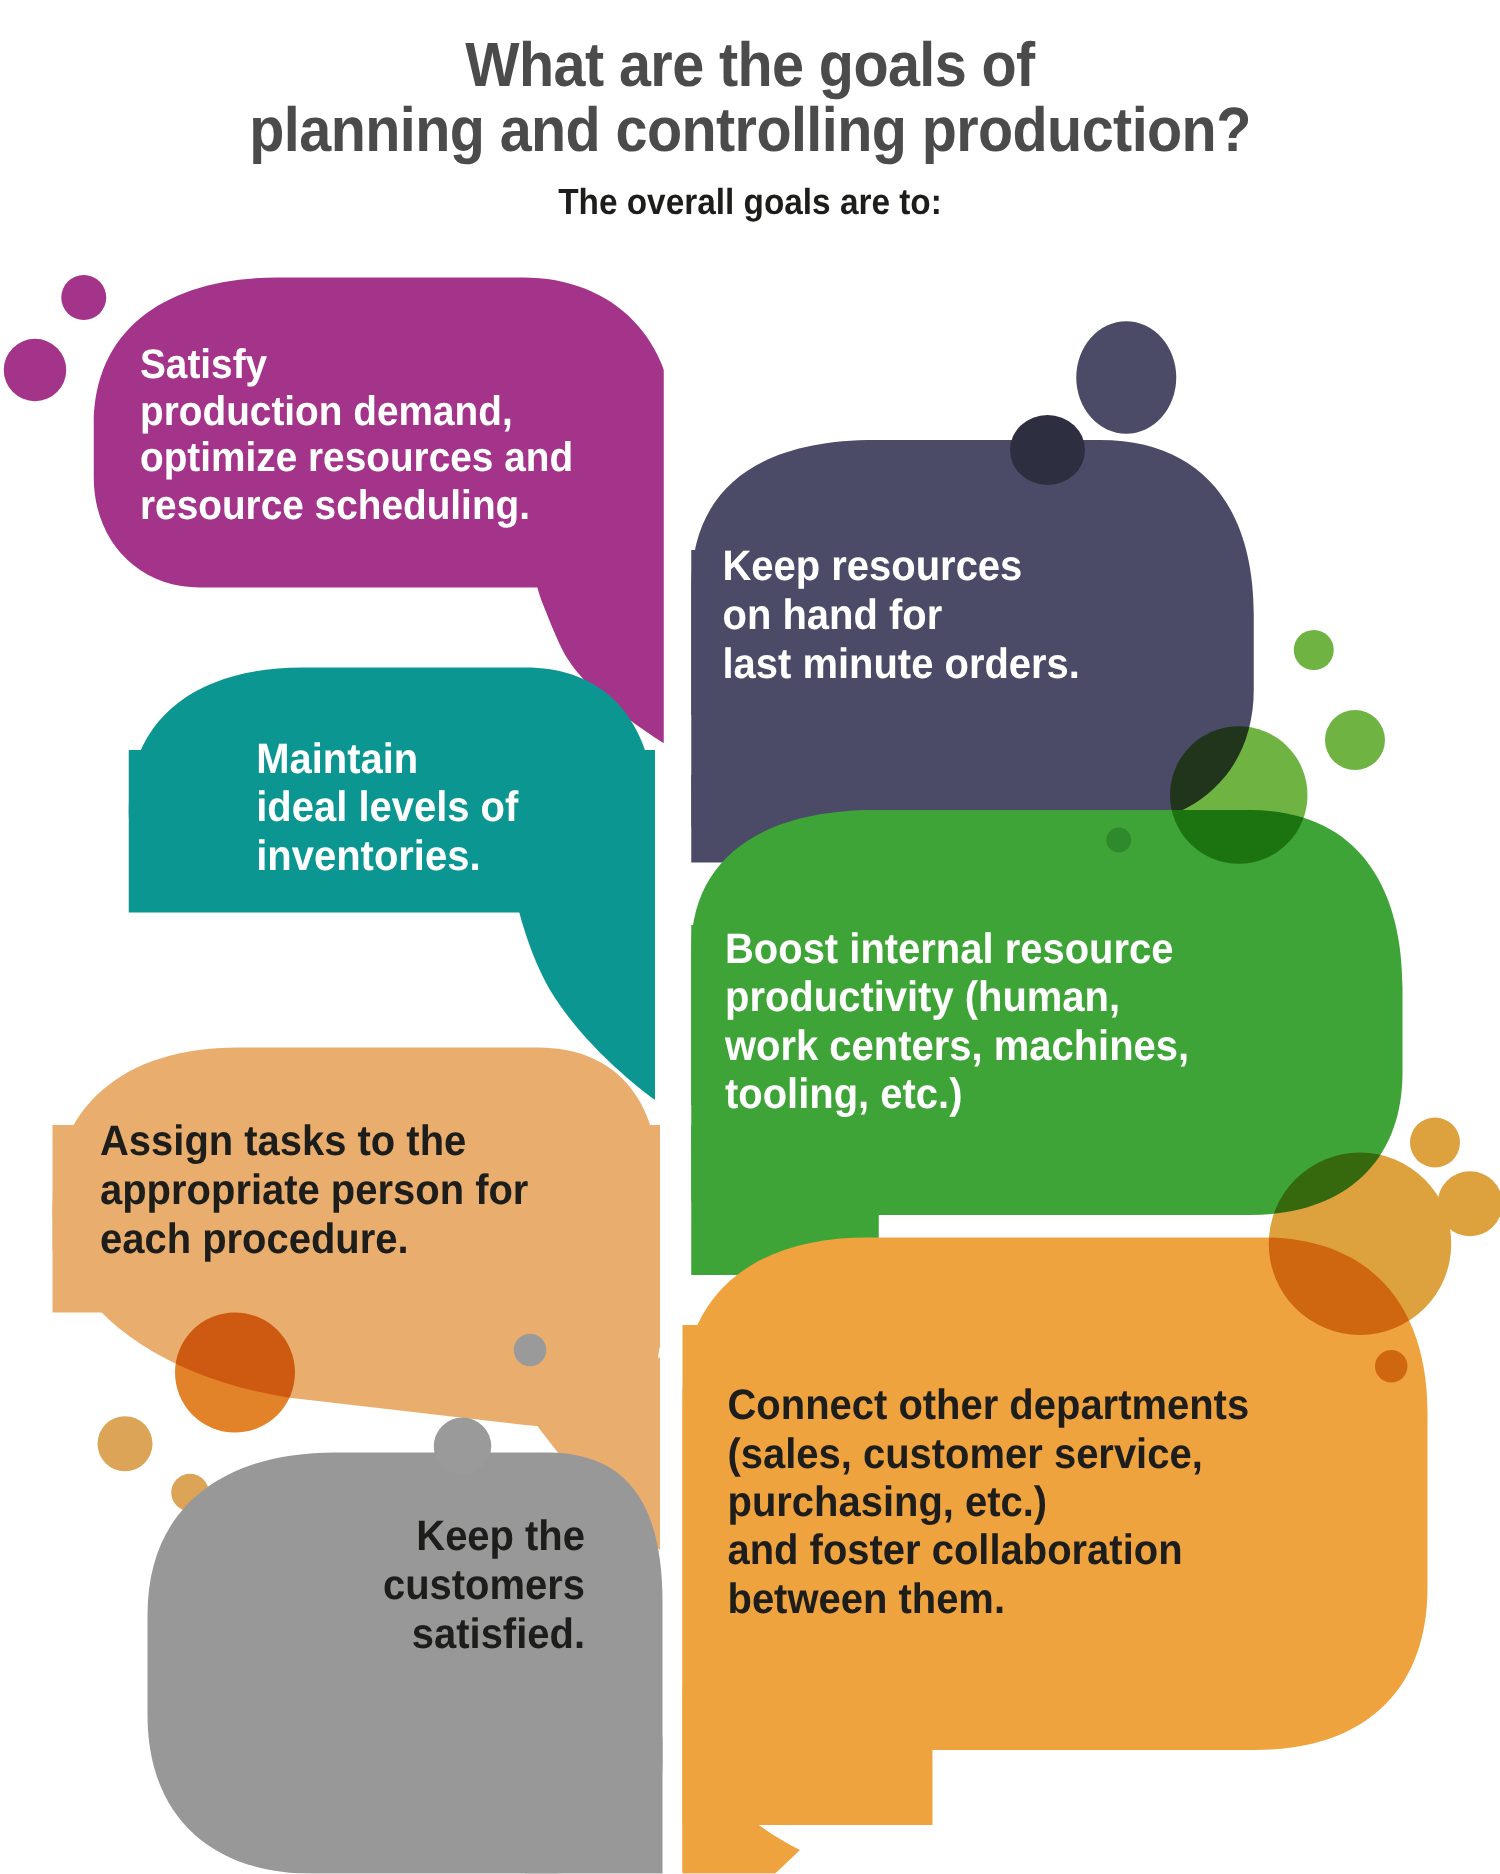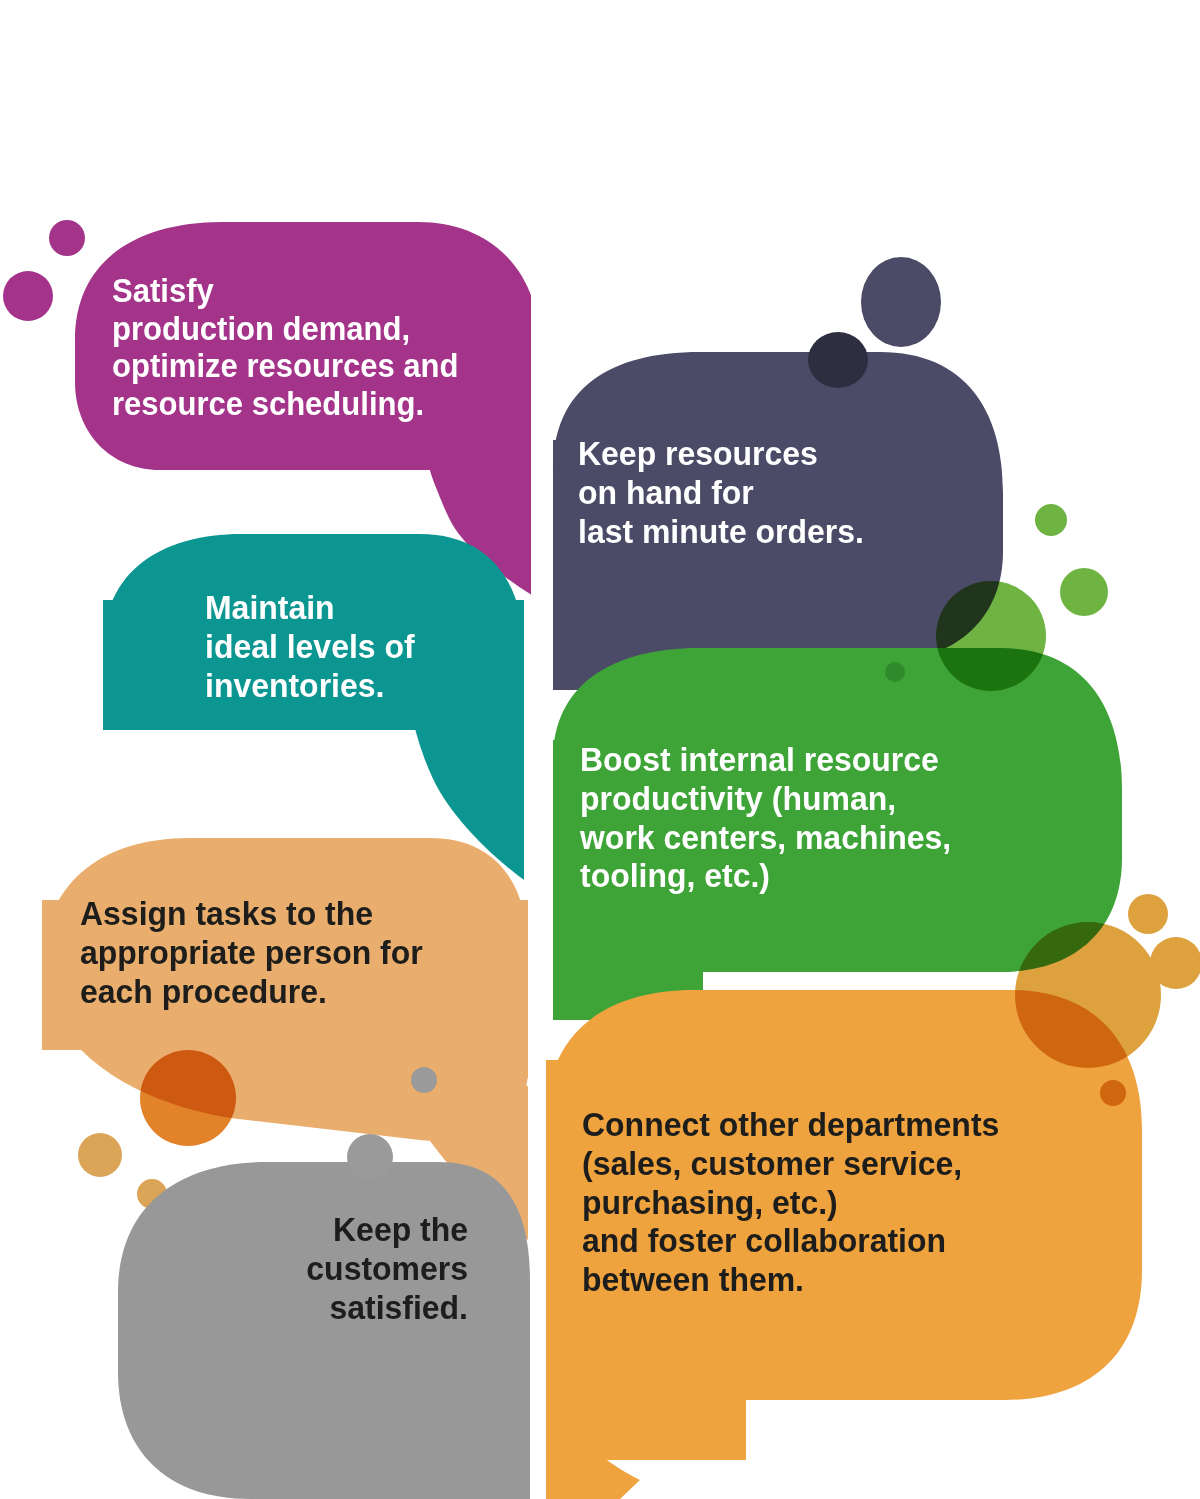--- a/index.html
+++ b/index.html
@@ -81,20 +81,27 @@
   .bt-boost     { left: 580px;  top: 740px;  width: 500px; font-size: 34px; }
   .bt-assign    { left: 80px;   top: 894px;  width: 460px; font-size: 34px; }
   .bt-connect   { left: 582px;  top: 1105px; width: 560px; font-size: 34px; }
   .bt-keepcust  { right: 732px; top: 1210px; width: 330px; font-size: 34px; }
 </style>
 </head>
 <body>
 
 <div id="stage">
 
+  <div class="header">
+    <h1 class="title">
+      <span class="line">What are the goals of</span>
+      <span class="line">planning and controlling production?</span>
+    </h1>
+    <p class="subtitle">The overall goals are to:</p>
+  </div>
 
   <svg class="art" viewBox="0 0 1200 1499" width="1200" height="1499" xmlns="http://www.w3.org/2000/svg">
 
     <g>
       <circle cx="67" cy="238" r="18" fill="#a4348a"></circle>
       <circle cx="28" cy="296" r="25" fill="#a4348a"></circle>
       <path d="M75,340
                C75,258 140,222 222,222
                L418,222
                C492,222 540,272 540,348

